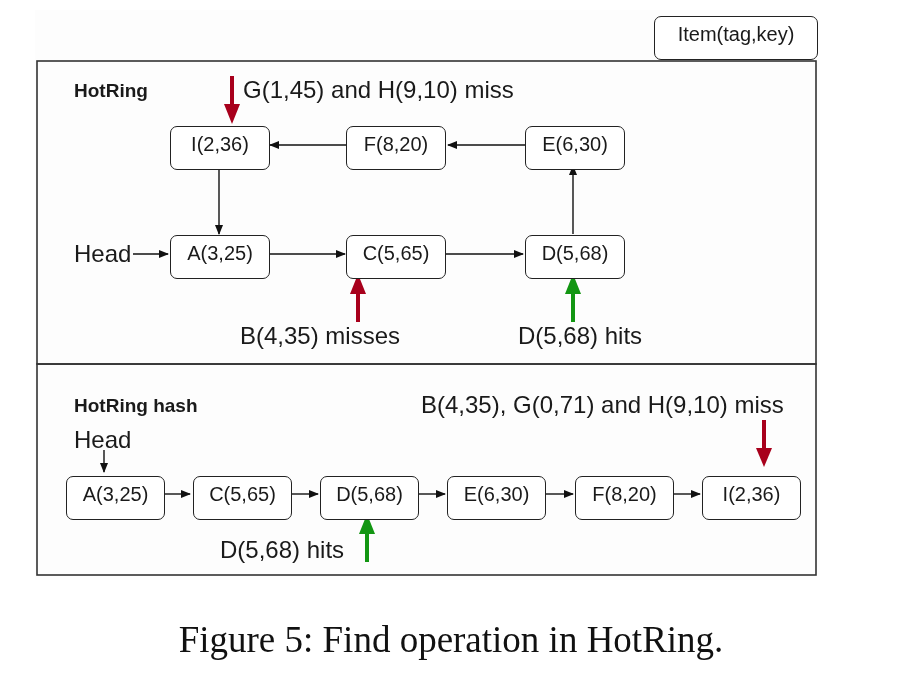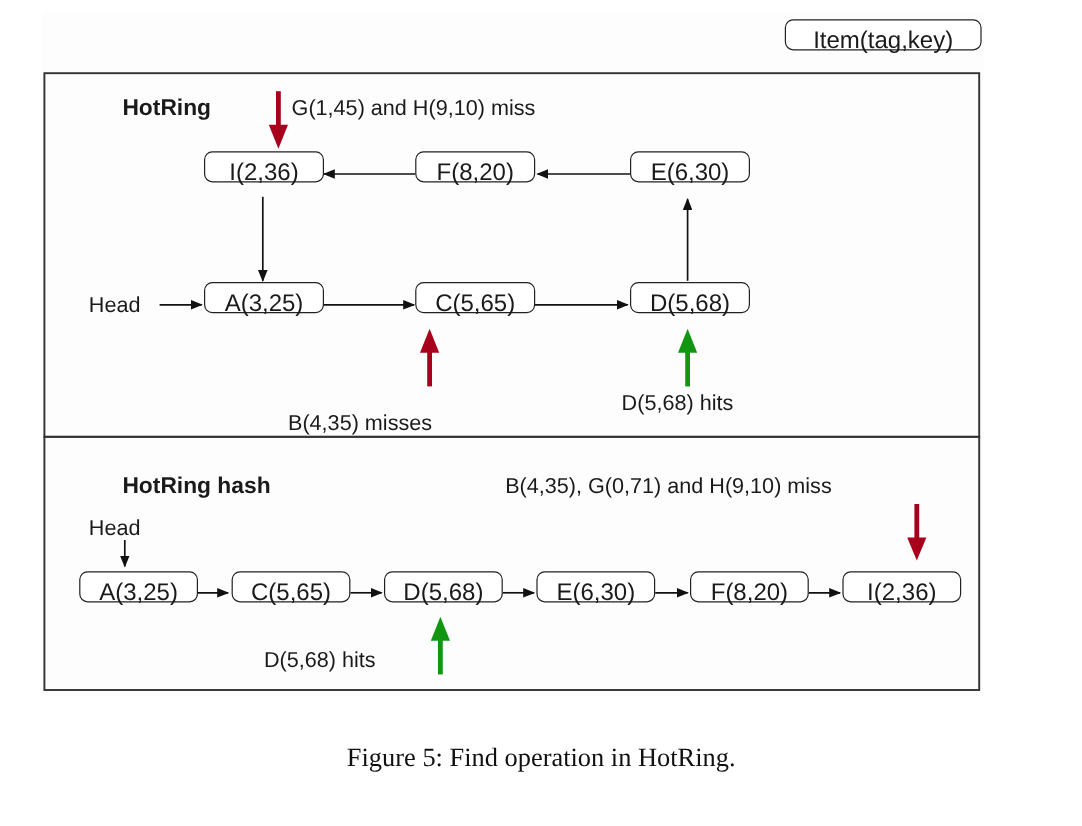--- a/index.html
+++ b/index.html
@@ -1,23 +1,23 @@
 <!DOCTYPE html>
 <html><head>
 <meta charset="utf-8">
 <style>
   html, body { margin:0; padding:0; background:#ffffff; }
   body { width:902px; height:688px; position:relative; overflow:hidden; font-family:"Liberation Sans", "DejaVu Sans", sans-serif; color:#1a1a1a; }
   .bg { position:absolute; left:0; top:0; width:902px; height:688px; background:#ffffff; }
   .panel-bg { position:absolute; left:35px; top:10px; width:785px; height:570px; background:#fdfdfd; }
   svg { position:absolute; left:0; top:0; }
-  .node { position:absolute; height:26px; box-sizing:border-box; border:1.6px solid #222; border-radius:7px; background:#fff; font-size:20px; line-height:35px; text-align:center; white-space:nowrap; }
-  .lbl { position:absolute; font-size:18px; white-space:nowrap; line-height:24px; }
-  .title { font-weight:bold; font-size:19px;margin-left:28px; }
-  .caption { position:absolute; left:0; width:902px; top:618px; text-align:center; font-family:"Liberation Serif", "DejaVu Serif", serif; font-size:22px; color:#111; }
+  .node { position:absolute; height:44px; box-sizing:border-box; border:1.6px solid #222; border-radius:7px; background:#fff; font-size:20px; line-height:35px; text-align:center; white-space:nowrap; }
+  .lbl { position:absolute; font-size:24px; white-space:nowrap; line-height:24px; }
+  .title { font-weight:bold; font-size:19px; }
+  .caption { position:absolute; left:0; width:902px; top:618px; text-align:center; font-family:"Liberation Serif", "DejaVu Serif", serif; font-size:37px; color:#111; }
 </style>
 </head>
 <body>
 
 <div class="bg"></div>
 <div class="panel-bg"></div>
 
 <svg width="902" height="688">
   <defs>
     <marker id="ah" markerWidth="10" markerHeight="8" refX="9" refY="4" orient="auto" markerUnits="userSpaceOnUse">
@@ -63,21 +63,21 @@
 
 <div class="node" style="left:170px; top:126px; width:100px;">I(2,36)</div>
 <div class="node" style="left:346px; top:126px; width:100px;">F(8,20)</div>
 <div class="node" style="left:525px; top:126px; width:100px;">E(6,30)</div>
 
 <div class="lbl" style="left:74px; top:242px;">Head</div>
 <div class="node" style="left:170px; top:235px; width:100px;">A(3,25)</div>
 <div class="node" style="left:346px; top:235px; width:100px;">C(5,65)</div>
 <div class="node" style="left:525px; top:235px; width:100px;">D(5,68)</div>
 
-<div class="lbl" style="left:240px; top:340px;">B(4,35) misses</div>
+<div class="lbl" style="left:240px; top:324px;">B(4,35) misses</div>
 <div class="lbl" style="left:518px; top:324px;">D(5,68) hits</div>
 
 <div class="lbl title" style="left:74px; top:394px;">HotRing hash</div>
 <div class="lbl" style="left:421px; top:393px;">B(4,35), G(0,71) and H(9,10) miss</div>
 <div class="lbl" style="left:74px; top:428px;">Head</div>
 
 <div class="node" style="left:66px; top:476px; width:99px;">A(3,25)</div>
 <div class="node" style="left:193px; top:476px; width:99px;">C(5,65)</div>
 <div class="node" style="left:320px; top:476px; width:99px;">D(5,68)</div>
 <div class="node" style="left:447px; top:476px; width:99px;">E(6,30)</div>

